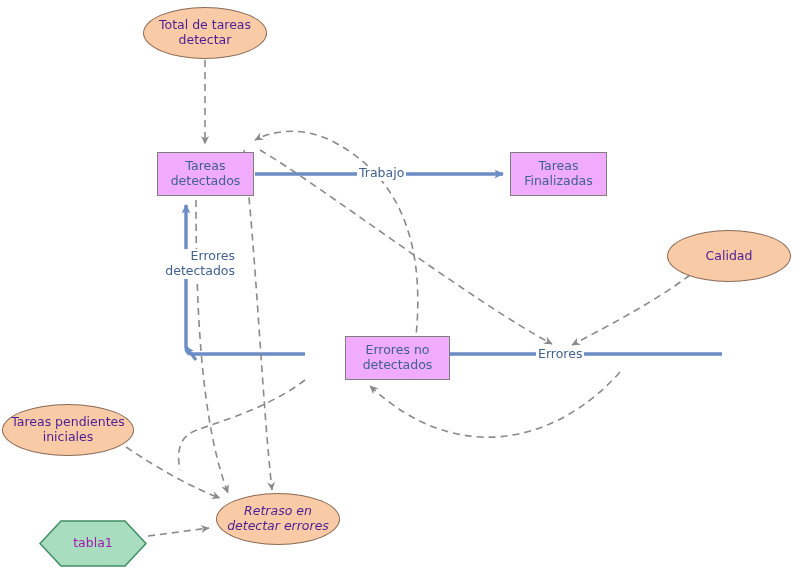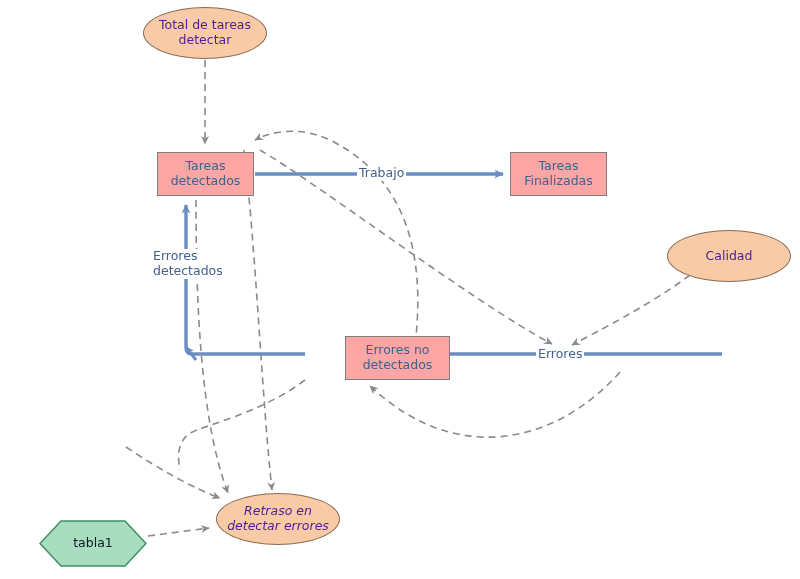--- a/index.html
+++ b/index.html
@@ -4,30 +4,30 @@
 <style>
   html,body{margin:0;padding:0;background:#ffffff;}
   body{width:800px;height:579px;overflow:hidden;
        font-family:"DejaVu Sans","Liberation Sans",sans-serif;}
   #canvas{position:relative;width:800px;height:579px;background:#ffffff;}
   svg#wires{position:absolute;left:0;top:0;width:800px;height:579px;}
 
   .node{position:absolute;display:flex;align-items:center;justify-content:center;
         text-align:center;line-height:1.18;box-sizing:border-box;}
 
-  .stock{background:#fca5a5;border:1.5px solid #7f7f7f;color:#41618f;
+  .stock{background:#f0abfc;border:1.5px solid #7f7f7f;color:#41618f;
          font-size:12.5px;}
   .cloud{background:#f8cba6;border:1.5px solid #8a6b56;border-radius:50%;
          color:#4c1d95;font-size:12.5px;}
-  .table-hex{color:#0f172a;font-size:12.5px;background:transparent;border:none;}
+  .table-hex{color:#a21caf;font-size:12.5px;background:transparent;border:none;}
   .hex-shape{position:absolute;left:0;top:0;width:100%;height:100%;}
   .hex-label{position:relative;z-index:2;}
 
   .edge-label{position:absolute;color:#41618f;font-size:12.5px;
-              background:#ffffff;padding:0 2px;text-align:left;line-height:1.18;
+              background:#ffffff;padding:0 2px;text-align:right;line-height:1.18;
               white-space:nowrap;}
   .edge-label.twoline{white-space:normal;width:82px;background:#ffffff;}
 </style>
 </head>
 <body>
 
 <div id="canvas">
 
   <svg id="wires" viewBox="0 0 800 579" xmlns="http://www.w3.org/2000/svg">
     <defs>
@@ -124,20 +124,26 @@
       <div>detectar</div>
     </div>
   </div>
 
   <div class="node cloud" style="left:667px;top:230px;width:124px;height:52px;">
     <div>
       <div>Calidad</div>
     </div>
   </div>
 
+  <div class="node cloud" style="left:2px;top:404px;width:132px;height:52px;">
+    <div>
+      <div>Tareas pendientes</div>
+      <div>iniciales</div>
+    </div>
+  </div>
 
   <div class="node cloud" style="left:216px;top:493px;width:124px;height:52px;font-style:italic;">
     <div>
       <div>Retraso en</div>
       <div>detectar errores</div>
     </div>
   </div>
 
   <div class="node table-hex" style="left:39px;top:520px;width:108px;height:47px;">
     <svg class="hex-shape" viewBox="0 0 108 47" preserveAspectRatio="none">

